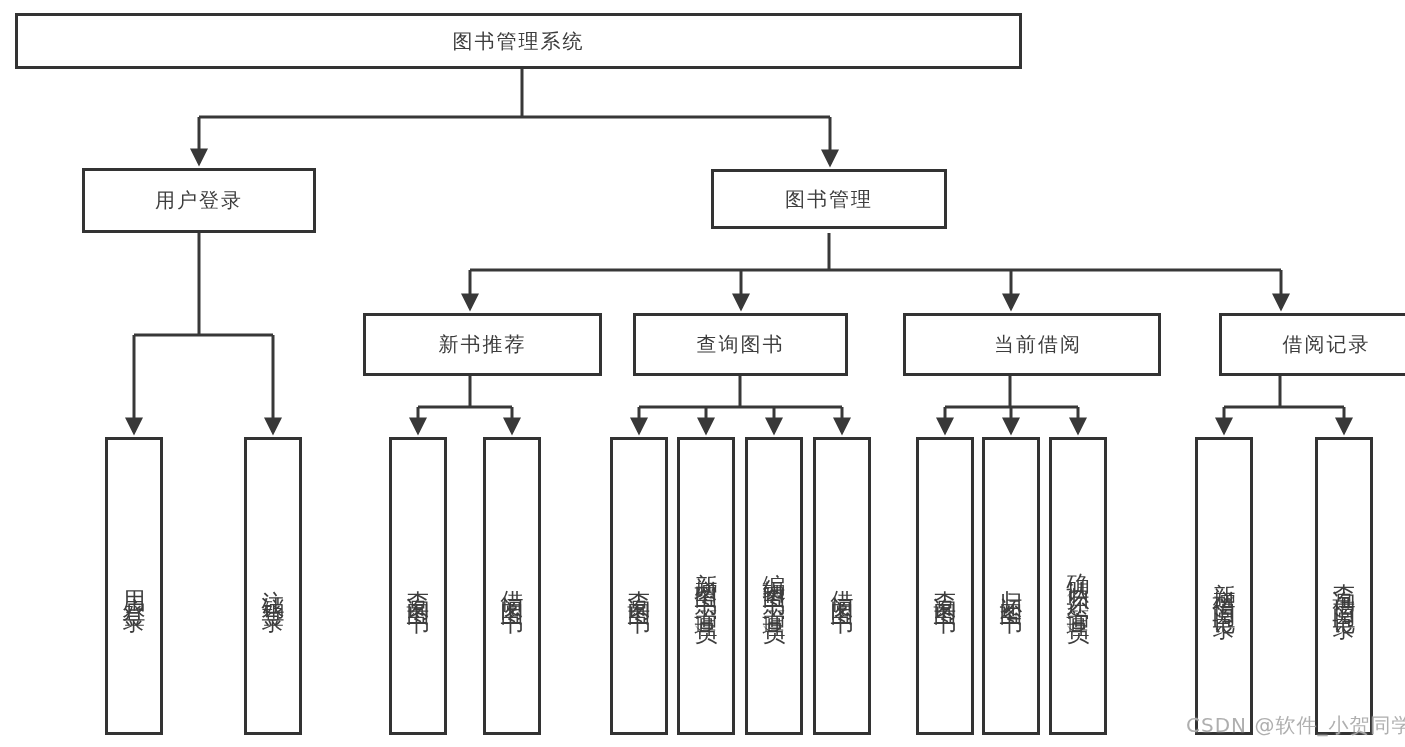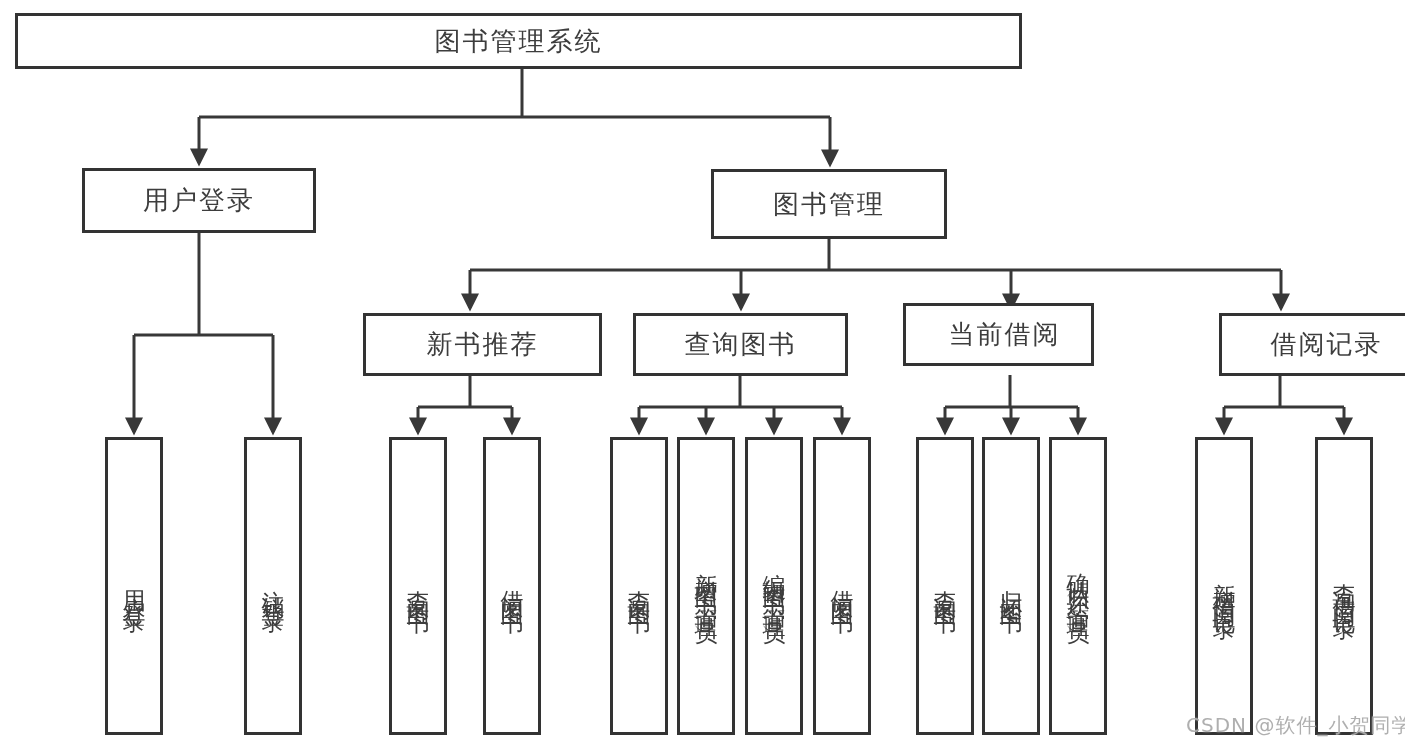--- a/index.html
+++ b/index.html
@@ -14,21 +14,21 @@
     position:absolute;
     box-sizing:border-box;
     background:#ffffff;
     border:3px solid #333333;
     display:flex;
     align-items:center;
     justify-content:center;
     color:#3d3d3d;
   }
   .node.h{ 
-    font-size:26px;
+    font-size:20px;
     letter-spacing:2px;
     white-space:nowrap;
   }
   .node.v{ 
     font-size:23px;
   }
   .node.v .vtext{
     writing-mode:vertical-rl;
     text-orientation:mixed;
     letter-spacing:7px;
@@ -105,31 +105,31 @@
     </g>
   </svg>
 
   <div class="node h" style="left:15px;top:13px;width:1007px;height:56px;">
     <span>图书管理系统</span>
   </div>
 
   <div class="node h" style="left:82px;top:168px;width:234px;height:65px;">
     <span>用户登录</span>
   </div>
-  <div class="node h" style="left:711px;top:169px;width:236px;height:70px;">
+  <div class="node h" style="left:711px;top:169px;width:236px;height:60px;">
     <span>图书管理</span>
   </div>
 
   <div class="node h" style="left:363px;top:313px;width:239px;height:63px;">
     <span>新书推荐</span>
   </div>
   <div class="node h" style="left:633px;top:313px;width:215px;height:63px;">
     <span>查询图书</span>
   </div>
-  <div class="node h" style="left:903px;top:303px;width:191px;height:63px;padding-left:12px;">
+  <div class="node h" style="left:903px;top:313px;width:258px;height:63px;padding-left:12px;">
     <span>当前借阅</span>
   </div>
   <div class="node h" style="left:1173px;top:313px;width:215px;height:63px;margin-left:46px;">
     <span>借阅记录</span>
   </div>
 
   <div class="node v" style="left:105px;top:437px;width:58px;height:298px;">
     <span class="vtext">用户登录</span>
   </div>
   <div class="node v" style="left:244px;top:437px;width:58px;height:298px;">

